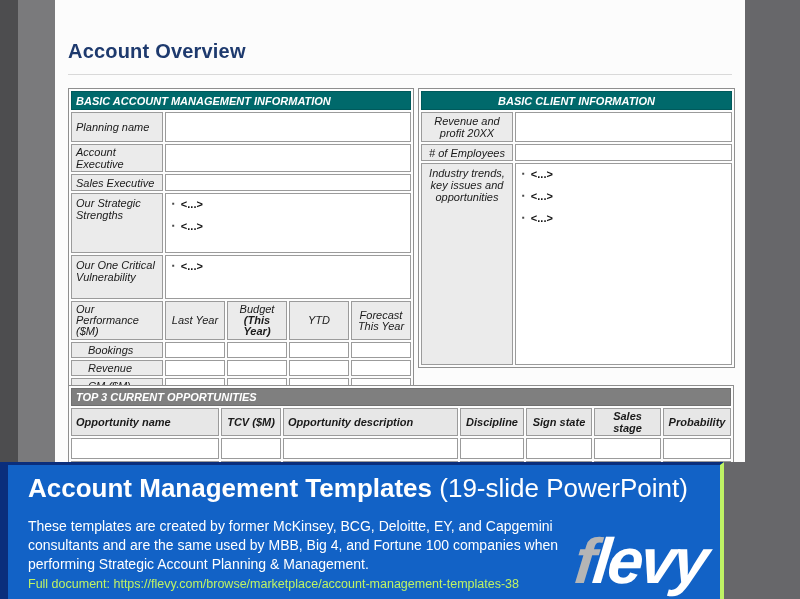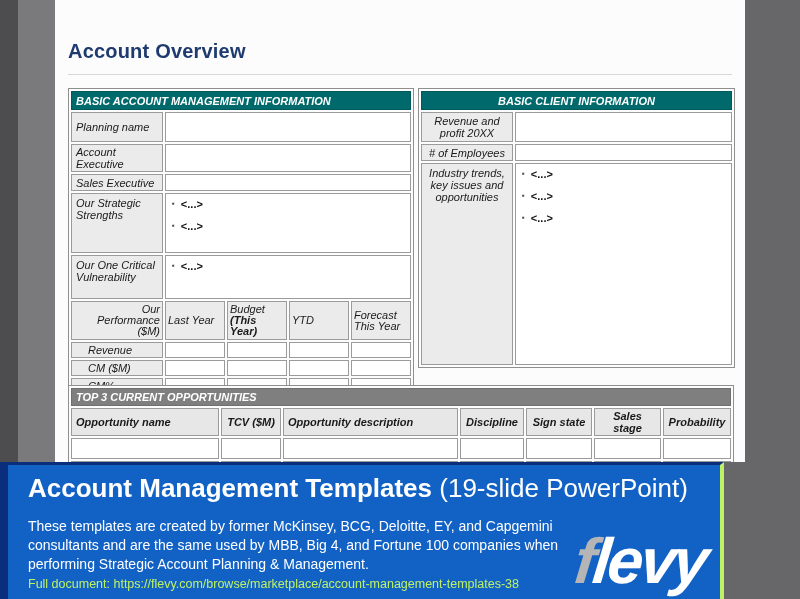--- a/index.html
+++ b/index.html
@@ -35,22 +35,22 @@
   .tbl-opps{left:13px;top:385px;width:664px;}
 
   .h26 td{height:26px}.h13 td{height:13px}.h54 td{height:54px}
   .h38 td{height:38px}.h24 td{height:24px}.h12 td{height:12px}
   .h196 td{height:196px}.h17 td{height:17px}
 
   .bullet{display:flex;align-items:flex-start;margin:1px 0 10px 2px;}
   .bmark{font-size:8px;line-height:12px;color:#4a4a4a;font-style:normal;margin-right:6px;}
   .btext{font-weight:bold;font-style:normal;font-size:11px;line-height:12px;color:#111;}
 
-  .phead td{background:#ebebeb;text-align:left;line-height:11px;padding:2px 2px;}
-  .phead td.lbl{text-align:right;padding-left:4px;}
+  .phead td{background:#ebebeb;text-align:center;line-height:11px;padding:2px 2px;}
+  .phead td.lbl{text-align:left;padding-left:4px;}
   .phead .bold2{font-weight:bold;}
   td.pl{background:#ebebeb;padding-left:16px;}
 
   .tbl-opps tr.bar td{background:#7f7f7f;border-color:#6f6f6f;color:#fff;
                       font-weight:bold;height:14px;}
   .tbl-opps td.colh{background:#e7e7e7;text-align:center;height:14px;font-weight:bold;}
   .tbl-opps td.colh.left{text-align:left;}
 
   
   .banner{position:absolute;left:0;top:462px;width:724px;height:137px;box-sizing:border-box;
@@ -136,20 +136,27 @@
         </td>
         <td>
           <div>YTD</div>
         </td>
         <td>
           <div>Forecast</div>
           <div>This Year</div>
         </td>
       </tr>
       <tr class="h12">
+        <td class="pl">Bookings</td>
+        <td></td>
+            <td></td>
+        <td></td>
+            <td></td>
+      </tr>
+      <tr class="h12">
         <td class="pl">Revenue</td>
         <td></td>
             <td></td>
         <td></td>
             <td></td>
       </tr>
       <tr class="h12">
         <td class="pl">CM ($M)</td>
         <td></td>
             <td></td>

